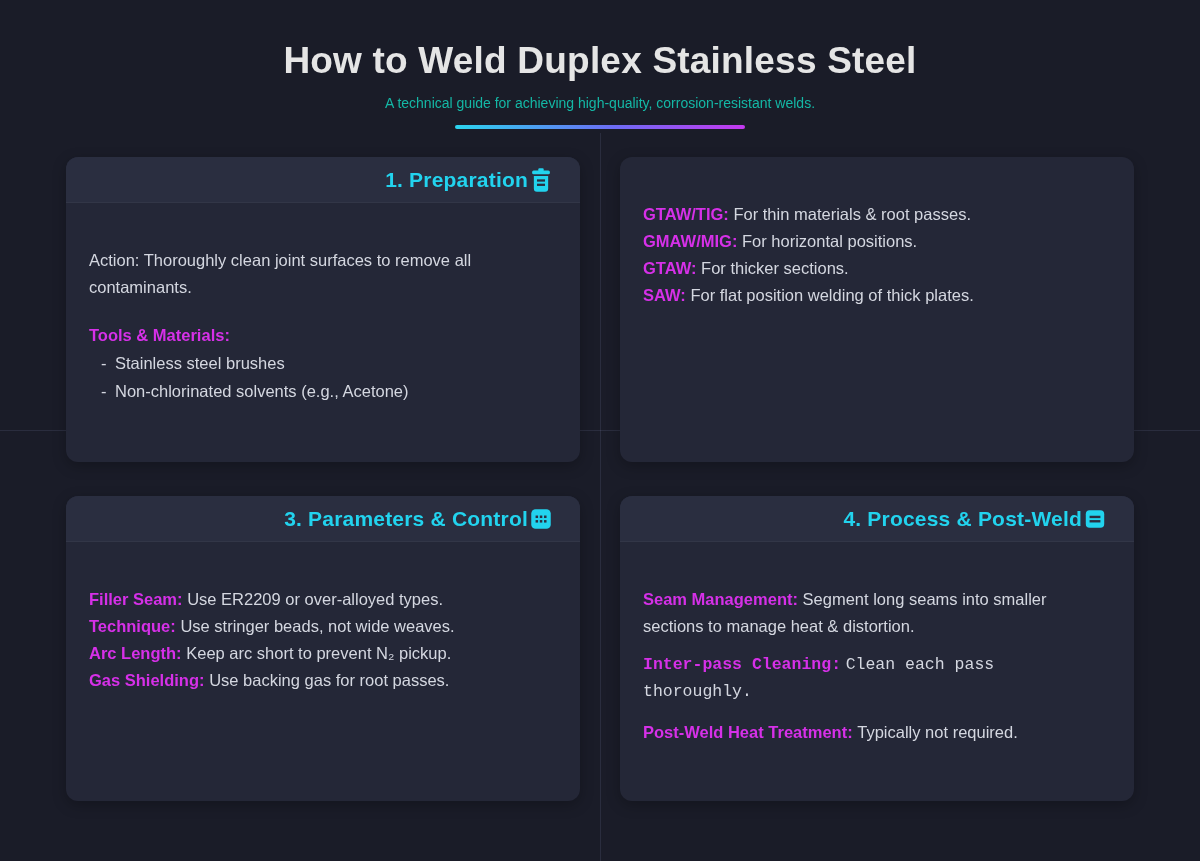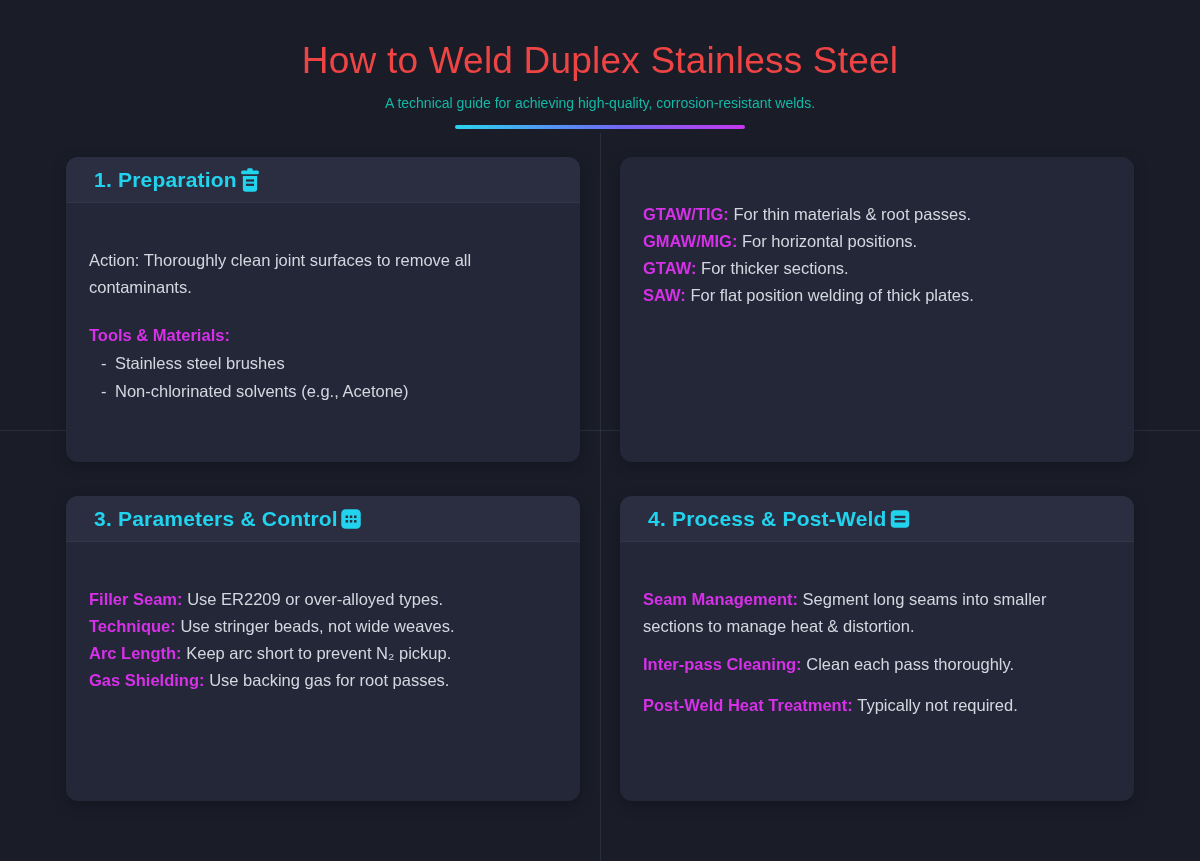--- a/index.html
+++ b/index.html
@@ -16,21 +16,21 @@
     position: absolute; left: 600px; top: 133px; bottom: 0;
     width: 1px; background: rgba(140, 150, 200, 0.14); z-index: 0;
   }
   .divider-h {
     position: absolute; left: 0; right: 0; top: 430px;
     height: 1px; background: rgba(140, 150, 200, 0.14); z-index: 0;
   }
 
   header { position: relative; z-index: 1; padding-top: 40px; text-align: center; }
   h1.title {
-    color: #ef4444; font-size: 37px; font-weight: 400; letter-spacing: 0.2px;
+    color: #e5e5e5; font-size: 37px; font-weight: 700; letter-spacing: 0.2px;
   }
   p.subtitle {
     margin-top: 13px; color: #14b8a6; font-size: 14px; font-weight: 400;
   }
   .grad-bar {
     width: 290px; height: 4px; border-radius: 2px; margin: 14px auto 0;
     background: linear-gradient(90deg, #2bd4ee 0%, #6d6cf5 55%, #c438ef 100%);
   }
 
   .grid {
@@ -39,37 +39,37 @@
     display: grid;
     grid-template-columns: 1fr 1fr;
     column-gap: 40px; row-gap: 34px;
   }
   .card {
     height: 305px; background: #242737; border-radius: 12px; overflow: hidden;
     box-shadow: 0 4px 14px rgba(0,0,0,0.25);
   }
   .card-head {
     height: 46px; background: #2a2e40;
-    display: flex; align-items: center; justify-content: flex-start;
+    display: flex; align-items: center; justify-content: flex-end;
     padding: 0 26px 0 28px;
     border-bottom: 1px solid rgba(255,255,255,0.04);
   }
   .card-title { color: #22d3ee; font-size: 21px; font-weight: 700; letter-spacing: 0.2px; }
   .head-icon { display: flex; align-items: center; }
 
   .card-body {
     padding: 44px 30px 0 23px;
     color: #d4d7e0; font-size: 16.5px; line-height: 27px;
   }
   .mag { color: #d630e8; font-weight: 700; margin-right: 0.28em; }
   .kv-line { white-space: nowrap; }
   .tools-label { margin-top: 21px; }
   .dash-item { padding-left: 26px; position: relative; line-height: 28px; }
   .dash-item::before { content: "-"; position: absolute; left: 12px; color: #d4d7e0; }
-  .p-gap1 { margin-top: 11px; }
+  .p-gap1 { margin-top: 11px; font-family: Liberation Mono, monospace; }
   .p-gap2 { margin-top: 14px; }
 </style>
 </head>
 <body>
 
 <div class="page">
   <div class="divider-v"></div>
   <div class="divider-h"></div>
 
   <header>

